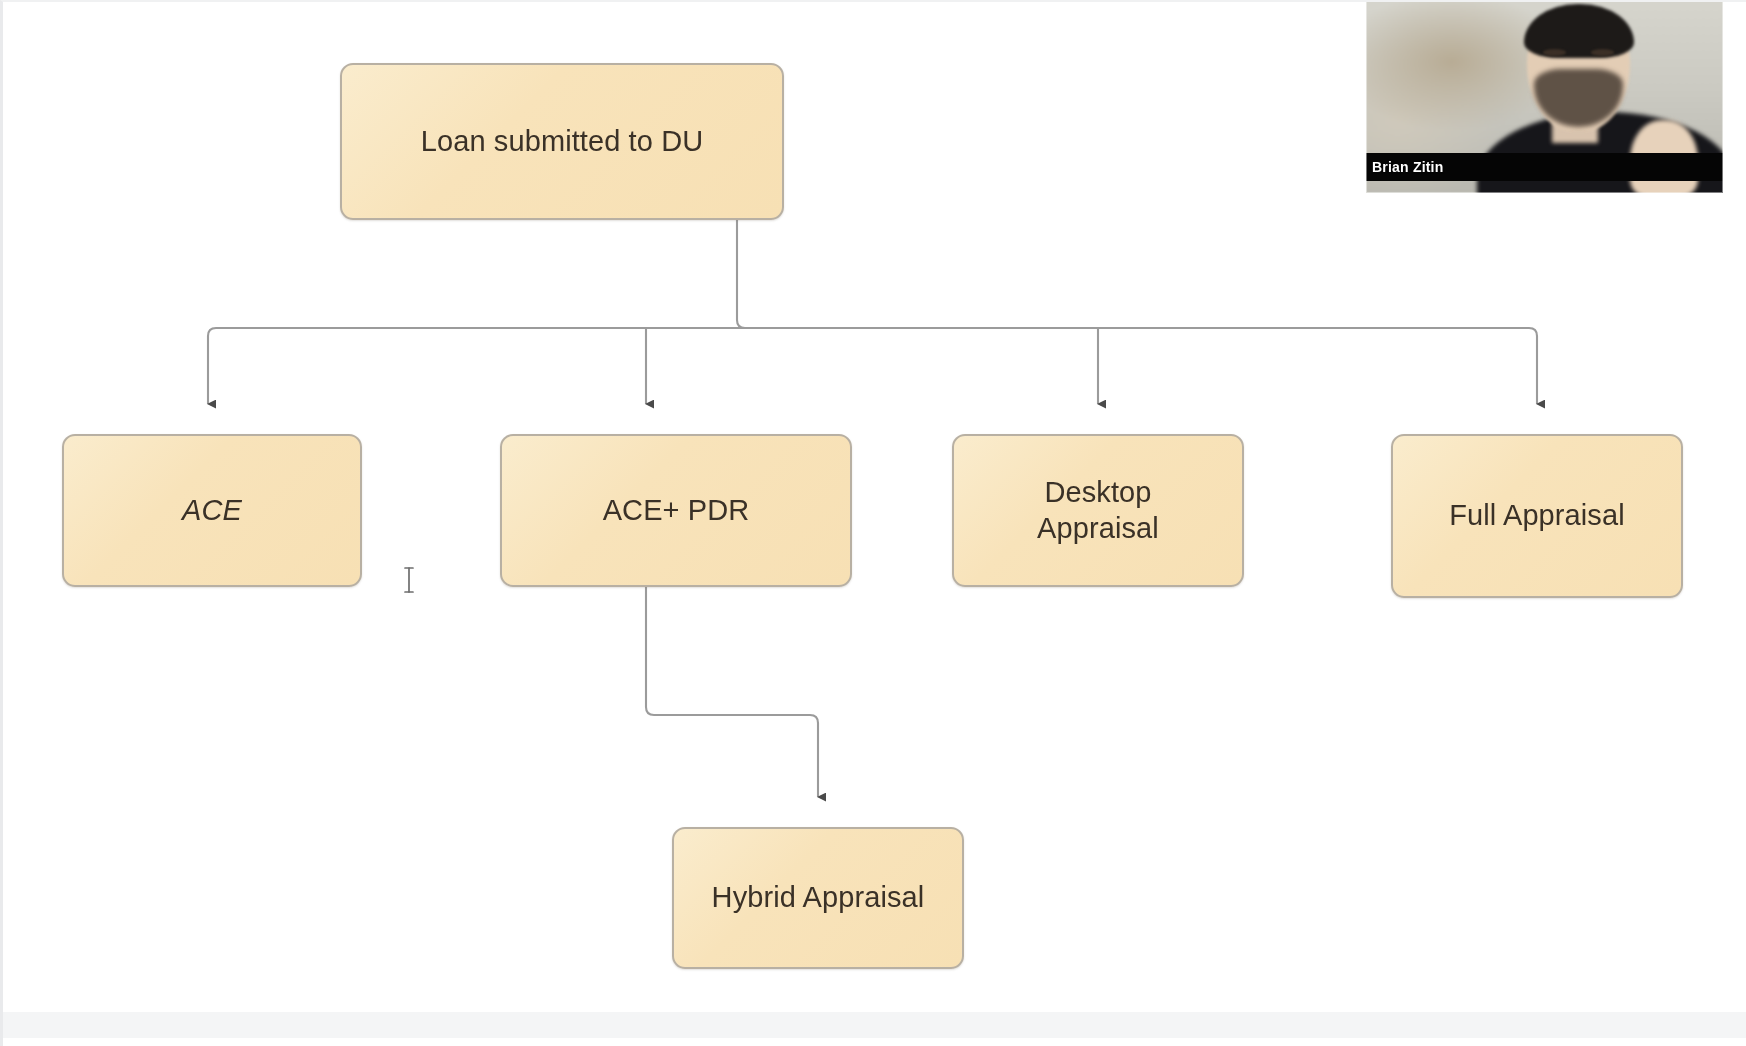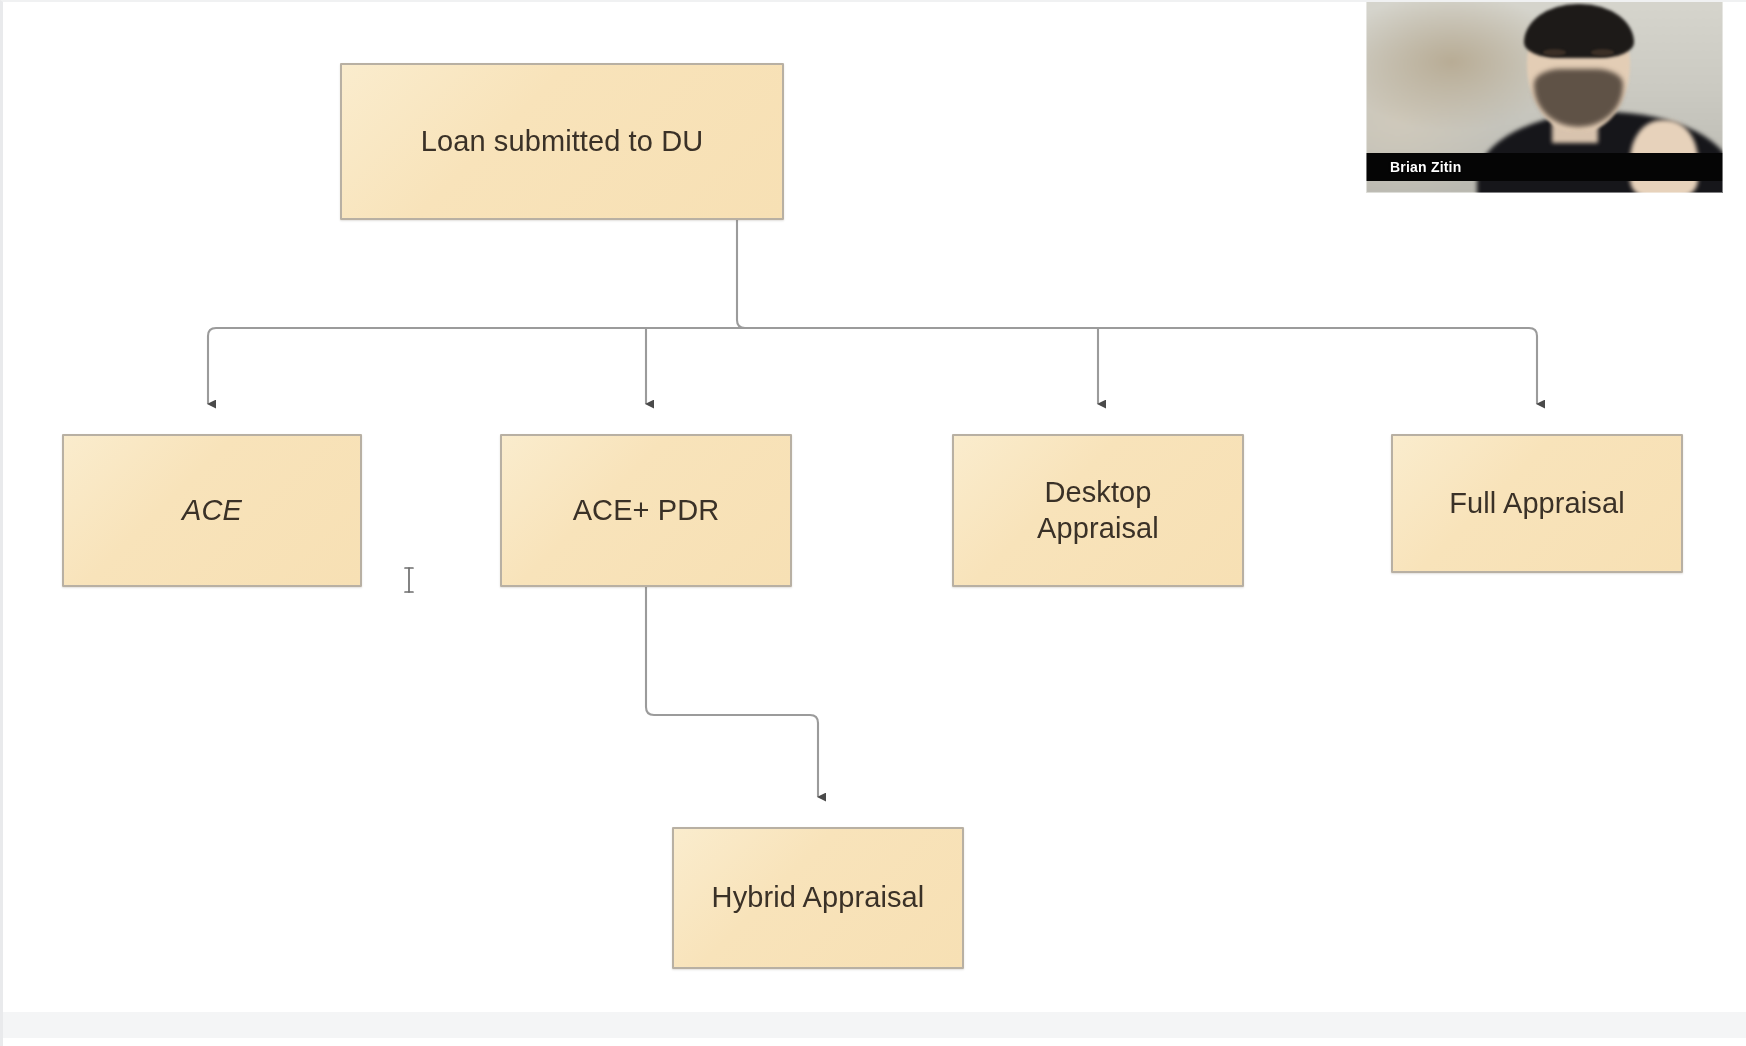--- a/index.html
+++ b/index.html
@@ -60,41 +60,41 @@
     top: 0;
     width: 1746px;
     height: 1046px;
   }
 
   
   .node {
     position: absolute;
     box-sizing: border-box;
     border: 2px solid #b8b0a3;
-    border-radius: 1px;
+    border-radius: 13px;
     background: linear-gradient(135deg, #faeccd 0%, #f8e3ba 38%, #f7e0b4 100%);
     box-shadow: 0 1px 2px rgba(120,110,95,0.22);
     display: flex;
     align-items: center;
     justify-content: center;
     text-align: center;
     color: #3a3127;
     font-family: "Liberation Sans", sans-serif;
     font-size: 29px;
     line-height: 1.22;
     letter-spacing: 0.1px;
     white-space: pre-line;
     user-select: none;
   }
 
   #node-root   { left: 340px;  top: 63px;  width: 444px;  height: 157px; }
   #node-ace    { left: 62px;   top: 434px; width: 300px;  height: 153px; font-style: italic; }
-  #node-acepdr { left: 500px;  top: 434px; width: 292px;  height: 153px; }
+  #node-acepdr { left: 500px;  top: 434px; width: 352px;  height: 153px; }
   #node-desk   { left: 952px;  top: 434px; width: 292px;  height: 153px; }
-  #node-full   { left: 1391px; top: 434px; width: 292px;  height: 139px; }
+  #node-full   { left: 1391px; top: 434px; width: 292px;  height: 164px; }
   #node-hybrid { left: 672px;  top: 827px; width: 292px;  height: 142px; }
 
   
   #webcam {
     position: absolute;
     left: 1366px;
     top: 0px;
     width: 357px;
     height: 193px;
     overflow: hidden;
@@ -189,21 +189,21 @@
   #webcam-namebar {
     position: absolute;
     left: 0;
     top: 153px;
     width: 100%;
     height: 28px;
     background: #050505;
   }
   #webcam-name {
     position: absolute;
-    left: 24px;
+    left: 6px;
     top: 154px;
     color: #ffffff;
     font-family: "Liberation Sans", sans-serif;
     font-size: 14px;
     font-weight: bold;
     letter-spacing: 0.2px;
     line-height: 26px;
     text-shadow: 0 0 2px rgba(0,0,0,0.9);
   }
   #webcam-border {

